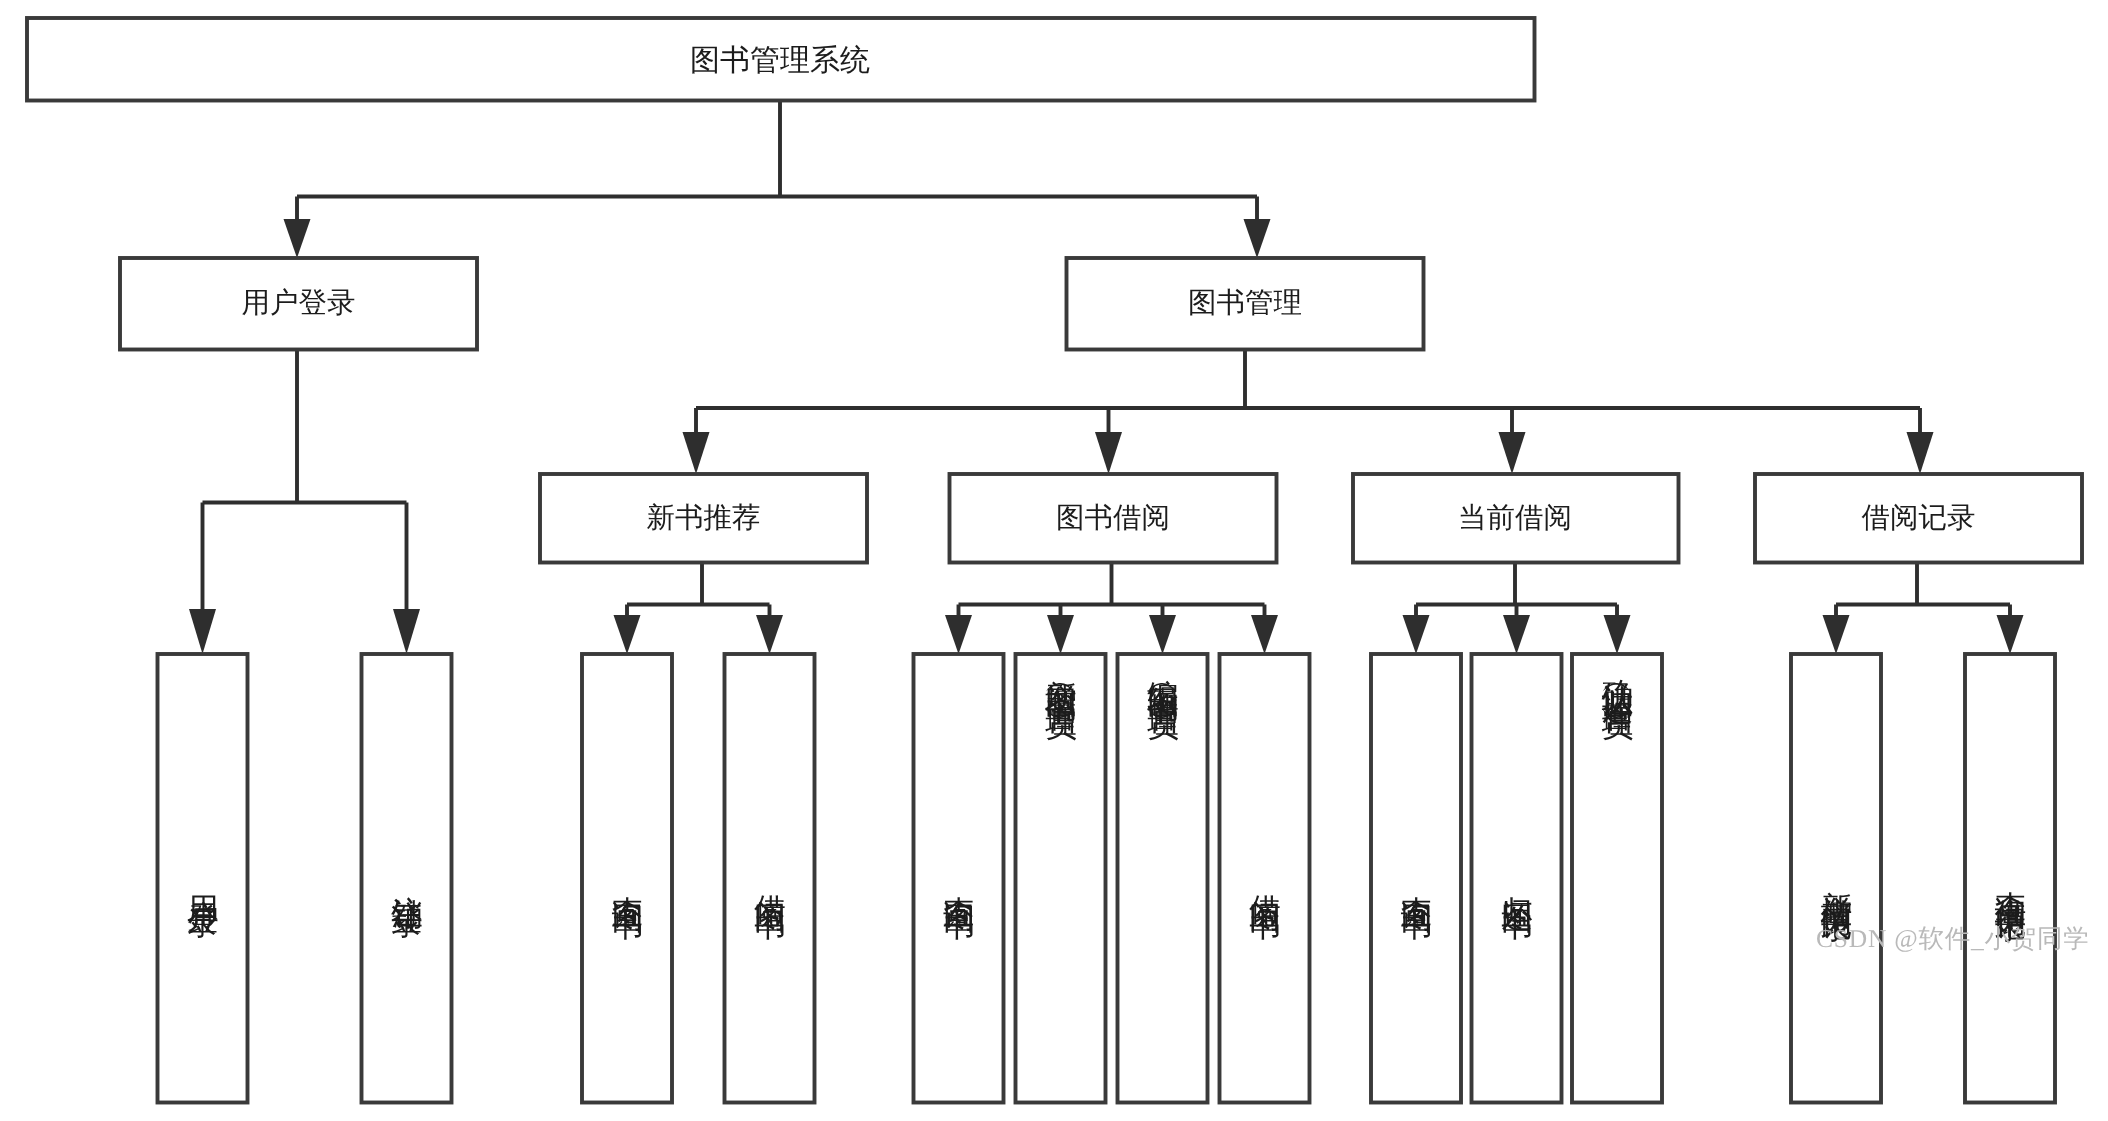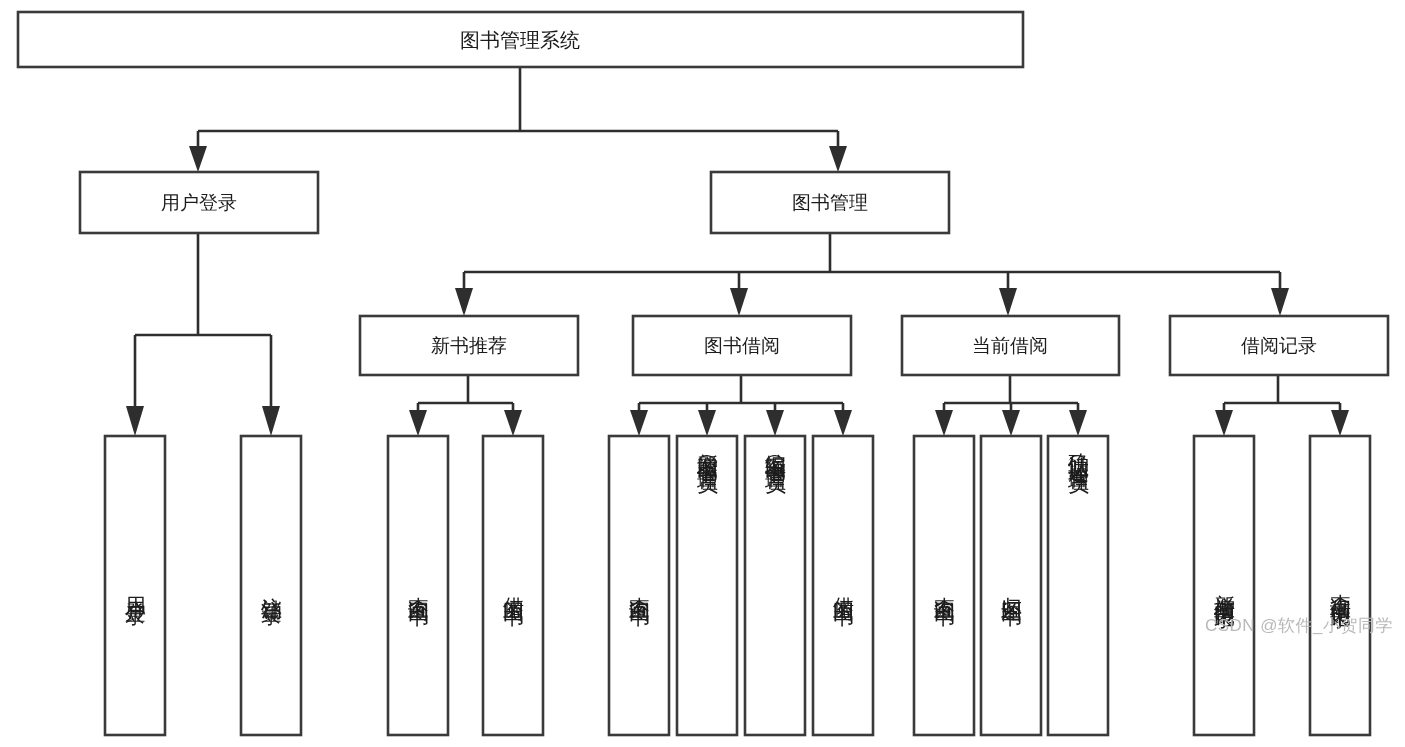--- a/index.html
+++ b/index.html
@@ -70,21 +70,21 @@
     font-size: 21px;
     line-height: 1.18;
     letter-spacing: 3px;
     color: #1c1c1c;
     white-space: nowrap;
   }
   .watermark {
     position: absolute;
     right: 12px;
     bottom: 6px;
-    font-family: Liberation Sans, sans-serif;
+    font-family: Liberation Serif, serif;
     font-size: 17px;
     color: #b9b9b9;
     white-space: nowrap;
     letter-spacing: 0.5px;
   }
 </style>
 </head>
 <body>
 
 <div id="diagram-root">

